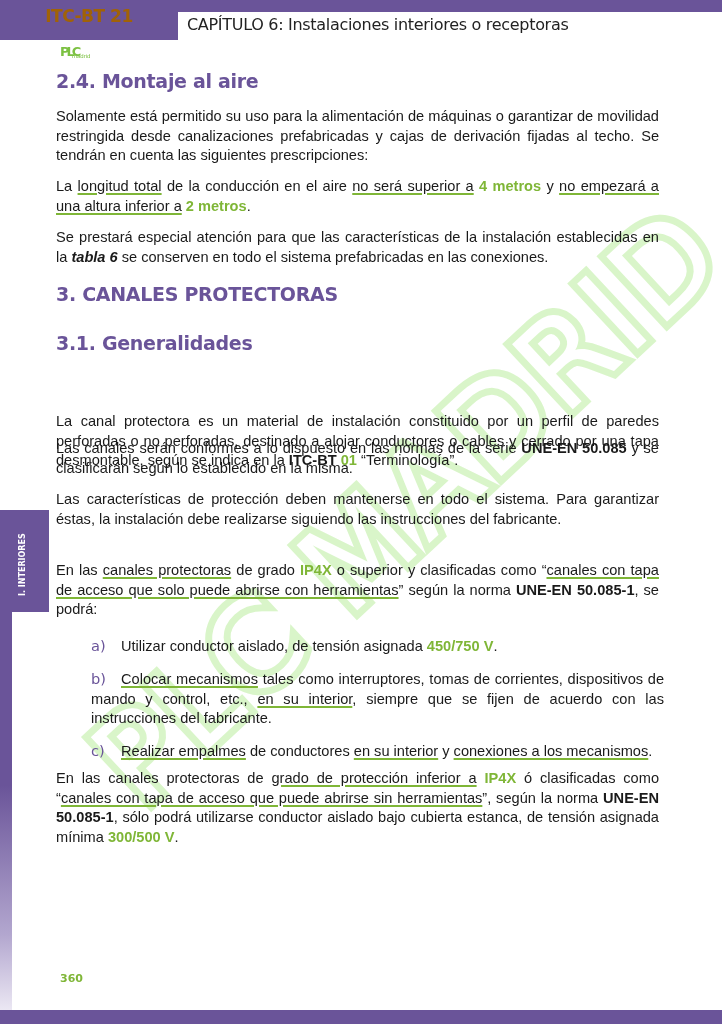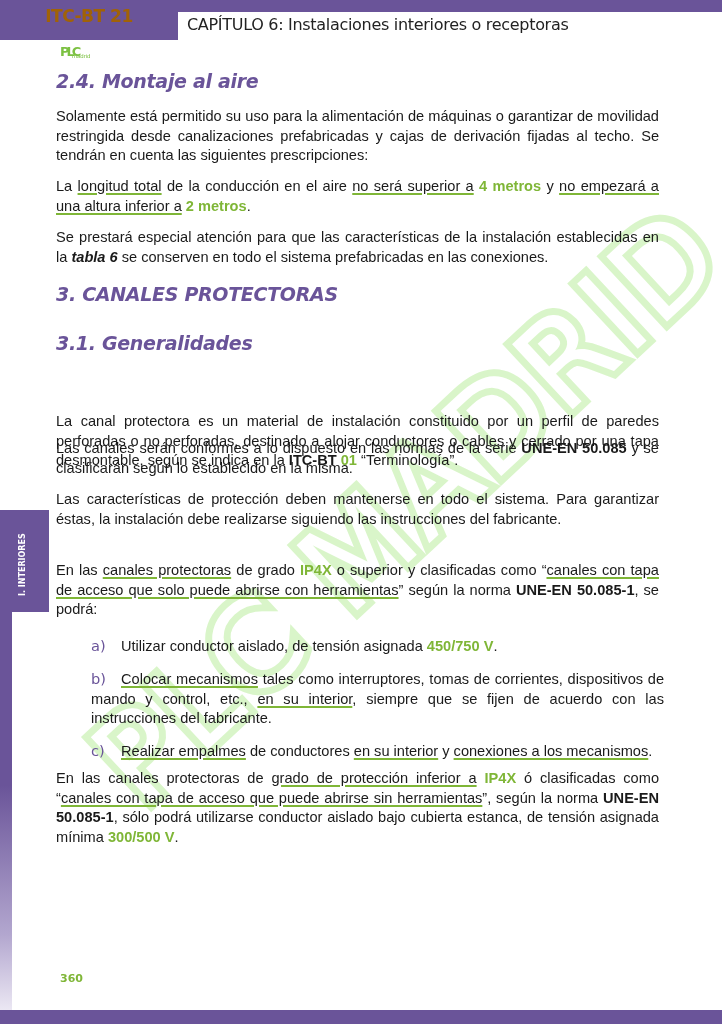--- a/index.html
+++ b/index.html
@@ -67,21 +67,21 @@
     color: #ffffff; letter-spacing: 4px;
     transform: rotate(-43deg); transform-origin: center center;
     white-space: nowrap; z-index: 0; width: 700px; text-align: center;
   }
 
   
   .content { position: absolute; left: 56px; top: 0; width: 603px; z-index: 1; }
   .h2 {
     position: absolute; left: 0;
     font-family: "DejaVu Sans", sans-serif; font-weight: bold; color: #6a5499;
-    font-size: 19px; letter-spacing: -0.3px; margin: 0; font-style: italic;
+    font-size: 19px; letter-spacing: -0.3px; margin: 0;
   }
   .p {
     position: absolute; left: 0; width: 603px; margin: 0;
     font-size: 14.6px; line-height: 19.5px; text-align: justify; color: #1a1a1a;
   }
   .g { color: #7fb637; font-weight: bold; }
   .b { font-weight: bold; }
   .bi { font-weight: bold; font-style: italic; }
   .u { text-decoration: underline; text-decoration-color: #7fb637; text-decoration-thickness: 2px; text-underline-offset: 2px; }
   .li-letter { color: #6a5499; font-family: "DejaVu Sans", sans-serif; display: inline-block; width: 30px; }

